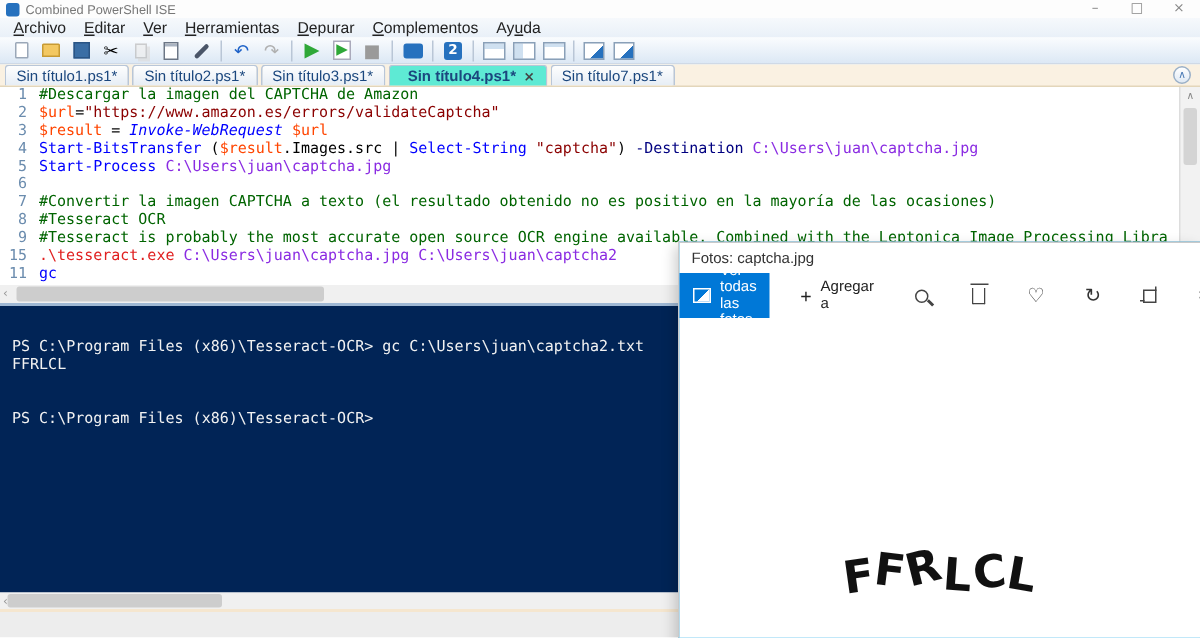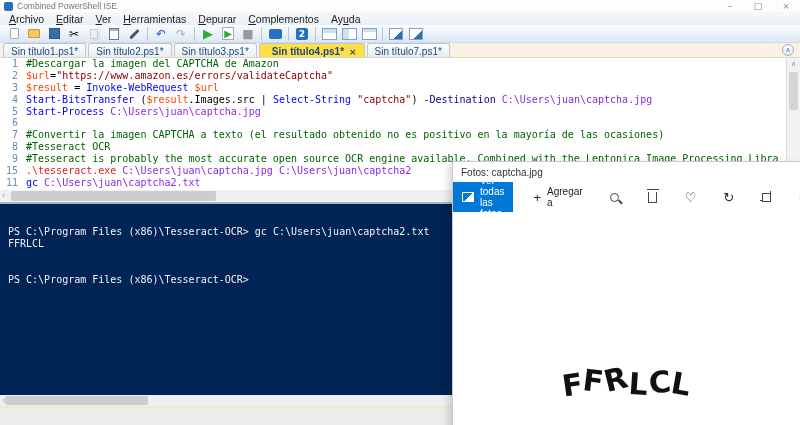--- a/index.html
+++ b/index.html
@@ -37,21 +37,21 @@
   .i-ps { width:12px; height:12px; background:#2671be; border-radius:2px; color:#fff; font-size:9px; font-weight:bold; text-align:center; line-height:12px; }
   .i-layout { width:15px; height:12px; border:1px solid #8aa0b8; background:#fff; }
   .lay-h { background:linear-gradient(#cfe0f0 40%,#fff 40%); }
   .lay-v { background:linear-gradient(90deg,#cfe0f0 45%,#fff 45%); }
   .lay-f { background:linear-gradient(#cfe0f0 25%,#fff 25%); }
   .i-badge { width:14px; height:12px; border:1px solid #8aa0b8; background:linear-gradient(135deg,#fff 60%,#2671be 60%); }
 
   
   .tabrow { position:absolute; left:0; top:43px; width:800px; height:15px; background:#faf1e2; display:flex; align-items:flex-end; padding-left:3px; border-bottom:1px solid #e3d6ba; }
   .tab { height:14px; display:flex; align-items:flex-end; padding:0 7px; margin-right:2px; font-size:10px; color:#1b477e; background:linear-gradient(#fefefe,#e6edf5); border:1px solid #b8c6d8; border-bottom:none; border-radius:3px 3px 0 0; white-space:nowrap; }
-  .tab.active { background:#fde047; font-weight:bold;padding-left:12px; }
+  .tab.active { background:#5eead4; font-weight:bold;padding-left:12px; }
   .tab .close { margin-left:5px; color:#444; font-size:9px; font-family:"DejaVu Sans",sans-serif; }
   .collapse-btn { position:absolute; right:6px; top:1px; width:12px; height:12px; border:1px solid #9ab0c8; border-radius:50%; background:linear-gradient(#fff,#dfe9f4); color:#4a7ab5; font-size:7px; text-align:center; line-height:11px; font-family:"DejaVu Sans",sans-serif; }
 
   
   .editor { position:absolute; left:0; top:58px; width:786px; height:132px; background:#fff; overflow:hidden; font-family:"DejaVu Sans Mono","Liberation Mono",monospace; font-size:10px; }
   .crow { height:11.9px; display:flex; white-space:pre; }
   .lnum { width:26px; text-align:right; padding-right:8px; color:#6b8cae; flex:none; }
   .vscroll { position:absolute; right:0; top:58px; width:14px; height:132px; background:#f2f2f2; border-left:1px solid #ddd; }
   .vscroll .arrow { height:13px; text-align:center; font-size:7px; color:#888; line-height:13px; font-family:"DejaVu Sans",sans-serif; }
   .vscroll .thumb { margin:1px 2px; height:38px; background:#d4d4d4; border-radius:2px; }
@@ -201,29 +201,29 @@
       </div>
       <div class="tab">
         <span>Sin título7.ps1*</span>
       </div>
     </div>
   <div class="collapse-btn" style="top:44px;">∧</div>
 
   <div class="editor" id="editor">
       <div class="crow"><span class="lnum">1</span><span style="color: rgb(0, 100, 0);">#Descargar la imagen del CAPTCHA de Amazon</span></div>
       <div class="crow"><span class="lnum">2</span><span style="color: rgb(255, 69, 0);">$url</span><span style="color: rgb(0, 0, 0);">=</span><span style="color: rgb(139, 0, 0);">"https://www.amazon.es/errors/validateCaptcha"</span></div>
-      <div class="crow"><span class="lnum">3</span><span style="color: rgb(255, 69, 0);">$result</span><span style="color: rgb(0, 0, 0);"> = </span><span style="color: rgb(0, 0, 255);">Invoke-WebRequest</span><span style="color: rgb(0, 0, 0);"> </span><span style="color: rgb(255, 69, 0);">$url</span></div>
+      <div class="crow"><span class="lnum">3</span><span style="color: rgb(255, 69, 0);">$result</span><span style="color: rgb(0, 0, 0);"> = </span><span style="color: rgb(0, 0, 255); font-style: italic;">Invoke-WebRequest</span><span style="color: rgb(0, 0, 0);"> </span><span style="color: rgb(255, 69, 0);">$url</span></div>
       <div class="crow"><span class="lnum">4</span><span style="color: rgb(0, 0, 255);">Start-BitsTransfer</span><span style="color: rgb(0, 0, 0);"> (</span><span style="color: rgb(255, 69, 0);">$result</span><span style="color: rgb(0, 0, 0);">.Images.src | </span><span style="color: rgb(0, 0, 255);">Select-String</span><span style="color: rgb(0, 0, 0);"> </span><span style="color: rgb(139, 0, 0);">"captcha"</span><span style="color: rgb(0, 0, 0);">) </span><span style="color: rgb(0, 0, 128);">-Destination</span><span style="color: rgb(0, 0, 0);"> </span><span style="color: rgb(138, 43, 226);">C:\Users\juan\captcha.jpg</span></div>
       <div class="crow"><span class="lnum">5</span><span style="color: rgb(0, 0, 255);">Start-Process</span><span style="color: rgb(0, 0, 0);"> </span><span style="color: rgb(138, 43, 226);">C:\Users\juan\captcha.jpg</span></div>
       <div class="crow"><span class="lnum">6</span></div>
       <div class="crow"><span class="lnum">7</span><span style="color: rgb(0, 100, 0);">#Convertir la imagen CAPTCHA a texto (el resultado obtenido no es positivo en la mayoría de las ocasiones)</span></div>
       <div class="crow"><span class="lnum">8</span><span style="color: rgb(0, 100, 0);">#Tesseract OCR</span></div>
       <div class="crow"><span class="lnum">9</span><span style="color: rgb(0, 100, 0);">#Tesseract is probably the most accurate open source OCR engine available. Combined with the Leptonica Image Processing Libra</span></div>
       <div class="crow"><span class="lnum">15</span><span style="color: rgb(224, 32, 32);">.\tesseract.exe</span><span style="color: rgb(0, 0, 0);"> </span><span style="color: rgb(138, 43, 226);">C:\Users\juan\captcha.jpg C:\Users\juan\captcha2</span></div>
-      <div class="crow"><span class="lnum">11</span><span style="color: rgb(0, 0, 255); text-align: center;">gc</span><span style="color: rgb(0, 0, 0);"> </span><span style="color: rgb(138, 43, 226);">C:\Users\juan\captcha2.txt</span></div>
+      <div class="crow"><span class="lnum">11</span><span style="color: rgb(0, 0, 255); text-align: center;">gc</span><span style="color: rgb(0, 0, 0);"> </span></div>
     </div>
   <div class="vscroll">
     <div class="arrow">∧</div>
     <div class="thumb"></div>
   </div>
   <div class="hscroll">
     <div class="arrow">‹</div>
     <div class="thumb"></div>
   </div>
 

